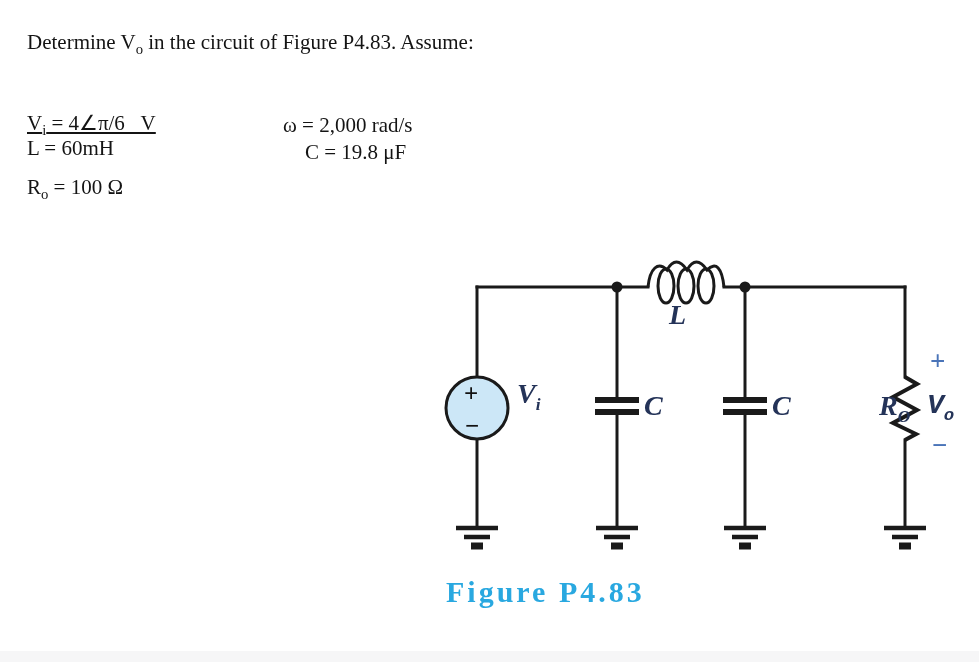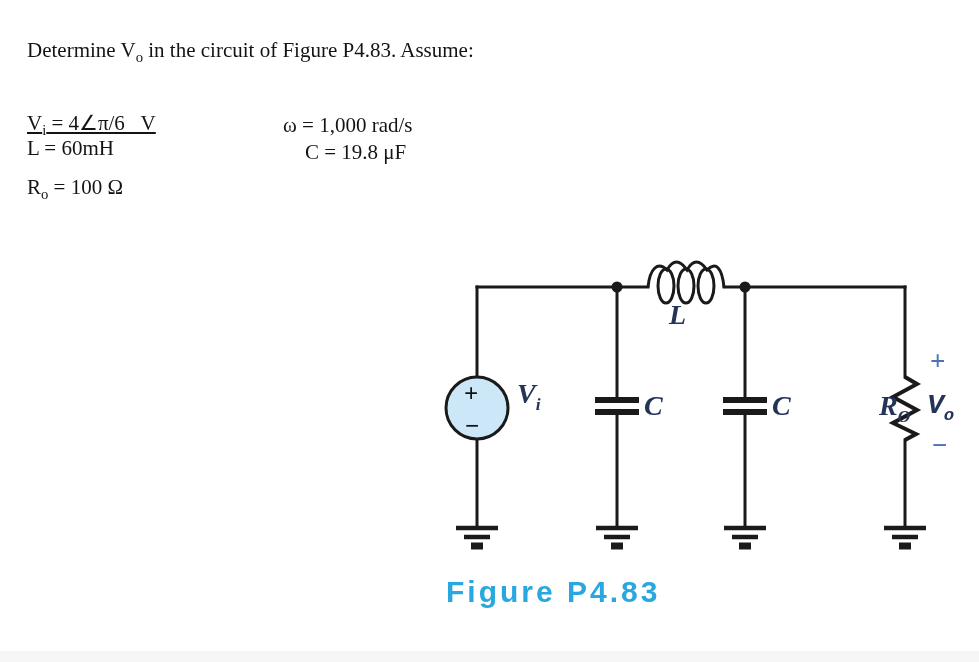--- a/index.html
+++ b/index.html
@@ -19,43 +19,43 @@
   .pm-blue{
     position:absolute;font-family:"Liberation Serif",serif;
     font-size:27px;color:#4a74b8;line-height:1;font-weight:bold;
   }
   .pm-black{
     position:absolute;font-family:"Liberation Serif",serif;
     font-size:25px;color:#111111;line-height:1;font-weight:bold;
   }
   .caption{
     position:absolute;left:446px;top:577px;
-    font-family:Liberation Sans, sans-serif;font-weight:bold;
+    font-family:Liberation Serif, serif;font-weight:bold;
     font-size:30px;letter-spacing:3px;color:#29a8e0;line-height:1;
   }
   .bottom-bar{
     position:absolute;left:0;top:651px;width:979px;height:11px;
     background:#f6f6f7;
   }
   svg{position:absolute;left:0;top:0;}
 </style>
 </head>
 <body>
 
 <div class="page">
 
-  <div class="abs prose" style="left:27px;top:38px;text-align:right;"><span>Determine V</span><sub>o</sub><span> in the circuit of Figure P4.83. Assume:</span></div>
+  <div class="abs prose" style="left:27px;top:30px;text-align:right;"><span>Determine V</span><sub>o</sub><span> in the circuit of Figure P4.83. Assume:</span></div>
 
   <div class="abs prose" style="left:27px;top:111px;text-decoration:underline;"><span>V</span><sub>i</sub><span> = 4∠π/6&nbsp;&nbsp;&nbsp;V</span></div>
 
   <div class="abs prose" style="left:27px;top:136px;">L = 60mH</div>
 
   <div class="abs prose" style="left:27px;top:175px;"><span>R</span><sub>o</sub><span> = 100 Ω</span></div>
 
-  <div class="abs prose" style="left:283px;top:113px;">ω = 1,000 rad/s</div>
+  <div class="abs prose" style="left:283px;top:113px;">ω = 2,000 rad/s</div>
 
   <div class="abs prose" style="left:305px;top:140px;">C = 19.8 μF</div>
 
   <svg width="979" height="662" viewBox="0 0 979 662">
     <g stroke="#1a1a1a" stroke-width="3" fill="none" stroke-linecap="square">
 
       <path d="M477,287 H648"></path>
       <path d="M724,287 H905"></path>
 
       <path d="M477,287 V377"></path>

